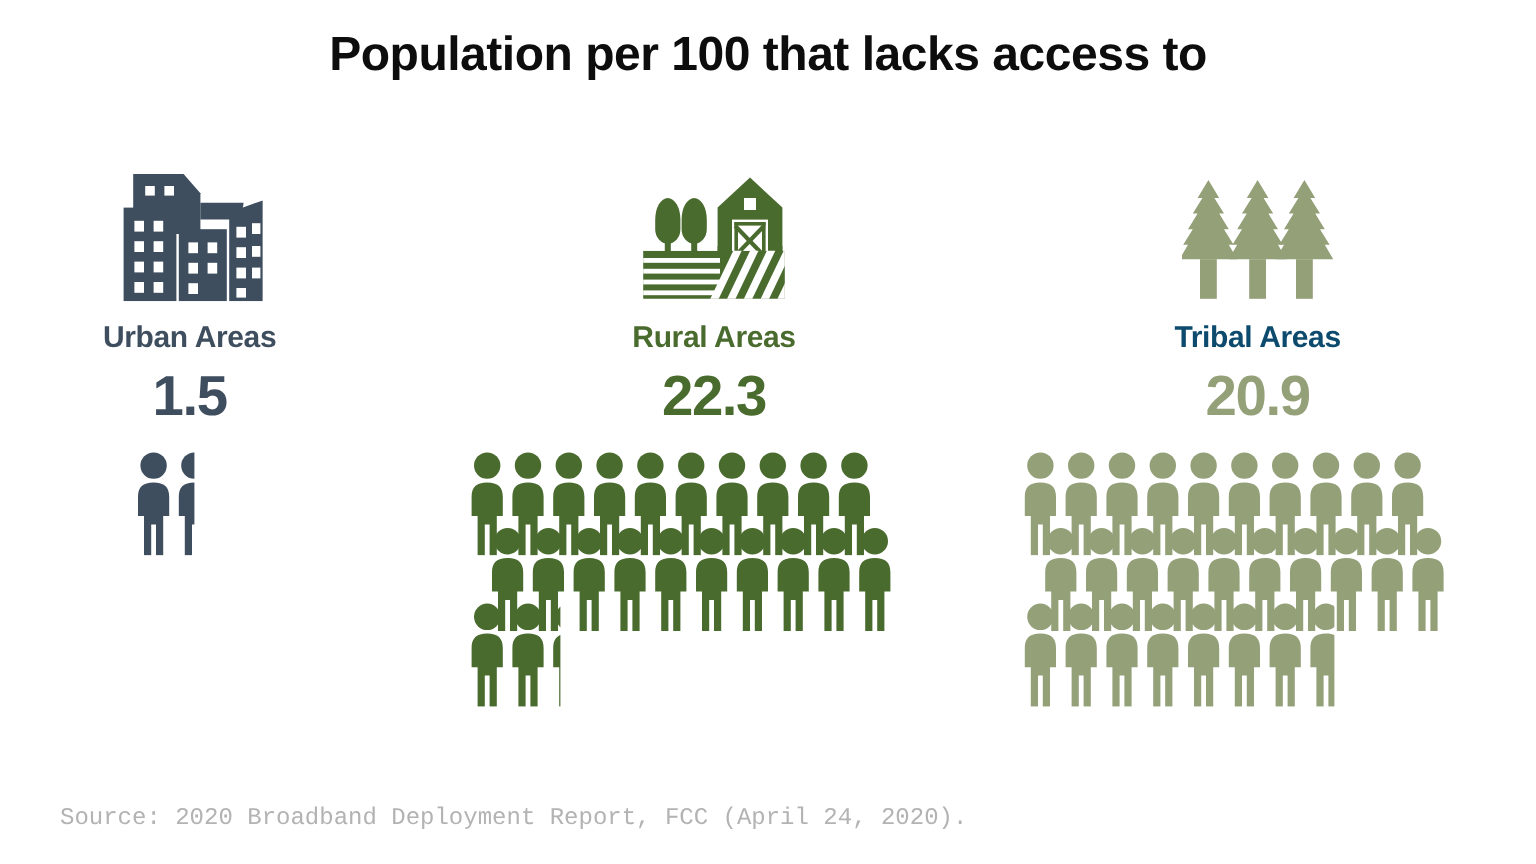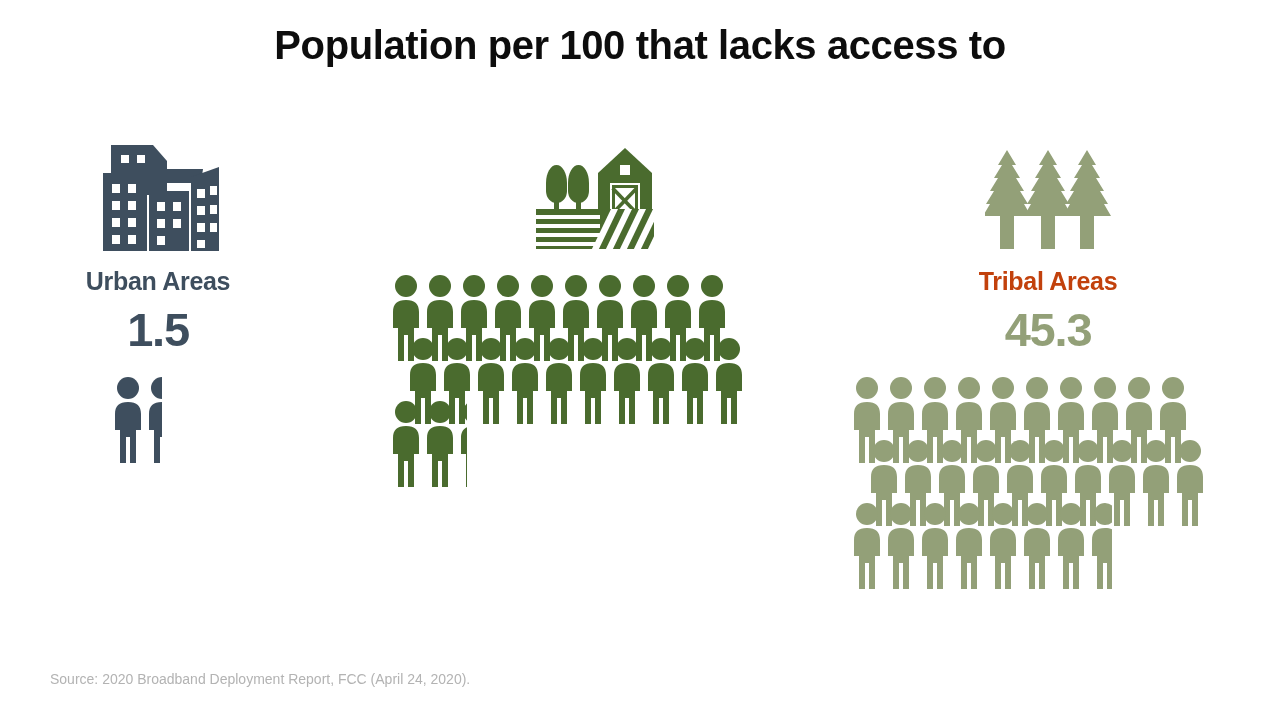--- a/index.html
+++ b/index.html
@@ -111,23 +111,23 @@
 
   #people-tribal .prow-0 { top: 0px;  left: 12px; }
   #people-tribal .prow-1 { top: 63px; left: 29px; }
   #people-tribal .prow-2 { top: 126px;left: 12px; }
 
   
   .source {
     position: absolute;
     left: 50px;
     top: 671px;
-    font-size: 14px;
+    font-size: 20px;
     color: #b3b3b3;
-    font-family: Liberation Sans, sans-serif;
+    font-family: Liberation Mono, monospace;
     white-space: nowrap;
   }
 </style>
 </head>
 <body>
 
 <div id="infographic">
 
   <div class="title">
     <div>Population per 100 that lacks access to</div>
@@ -246,20 +246,22 @@
 
           <g clip-path="url(#fieldRightClip)" fill="#ffffff">
             <path d="M58 110 l22 -46 h7 l-22 46 z"></path>
             <path d="M72 110 l22 -46 h7 l-22 46 z"></path>
             <path d="M86 110 l22 -46 h7 l-22 46 z"></path>
             <path d="M100 110 l22 -46 h7 l-22 46 z"></path>
             <path d="M114 110 l22 -46 h7 l-22 46 z"></path>
           </g>
         </svg>
       </div>
+      <div class="cat-label" style="color:#4a6b2e">Rural Areas</div>
+      <div class="cat-value" style="color:#4a6b2e">22.3</div>
       <div class="people" id="people-rural">
           <div class="prow prow-0"><div class="person"><svg width="34" height="88" viewBox="0 0 34 88">
                 <circle cx="17" cy="13" r="11" fill="#4a6b2e"></circle>
                 <path d="M17 27 c-9 0 -13 4 -13 12 v16 h5 v33 h6 v-26 h4 v26 h6 v-33 h5 v-16 c0 -8 -4 -12 -13 -12 z" fill="#4a6b2e"></path>
               </svg></div><div class="person"><svg width="34" height="88" viewBox="0 0 34 88">
                 <circle cx="17" cy="13" r="11" fill="#4a6b2e"></circle>
                 <path d="M17 27 c-9 0 -13 4 -13 12 v16 h5 v33 h6 v-26 h4 v26 h6 v-33 h5 v-16 c0 -8 -4 -12 -13 -12 z" fill="#4a6b2e"></path>
               </svg></div><div class="person"><svg width="34" height="88" viewBox="0 0 34 88">
                 <circle cx="17" cy="13" r="11" fill="#4a6b2e"></circle>
                 <path d="M17 27 c-9 0 -13 4 -13 12 v16 h5 v33 h6 v-26 h4 v26 h6 v-33 h5 v-16 c0 -8 -4 -12 -13 -12 z" fill="#4a6b2e"></path>
@@ -341,22 +343,22 @@
               <rect x="15" y="70" width="14" height="33"></rect>
               <path d="M22 4 l9 15 h-4 l8 13 h-4 l8 13 h-4 l8 13 h-4 l7 12 h-48 l7 -12 h-4 l8 -13 h-4 l8 -13 h-4 l8 -13 h-4 z"></path>
             </g>
             <g transform="translate(80,0)">
               <rect x="15" y="70" width="14" height="33"></rect>
               <path d="M22 4 l9 15 h-4 l8 13 h-4 l8 13 h-4 l8 13 h-4 l7 12 h-48 l7 -12 h-4 l8 -13 h-4 l8 -13 h-4 l8 -13 h-4 z"></path>
             </g>
           </g>
         </svg>
       </div>
-      <div class="cat-label" style="color:#c2410c">Tribal Areas</div>
-      <div class="cat-value" style="color:#93a078">45.3</div>
+      <div class="cat-label" style="color:#0c4a6e">Tribal Areas</div>
+      <div class="cat-value" style="color:#93a078">20.9</div>
       <div class="people" id="people-tribal">
           <div class="prow prow-0"><div class="person"><svg width="34" height="88" viewBox="0 0 34 88">
                 <circle cx="17" cy="13" r="11" fill="#93a078"></circle>
                 <path d="M17 27 c-9 0 -13 4 -13 12 v16 h5 v33 h6 v-26 h4 v26 h6 v-33 h5 v-16 c0 -8 -4 -12 -13 -12 z" fill="#93a078"></path>
               </svg></div><div class="person"><svg width="34" height="88" viewBox="0 0 34 88">
                 <circle cx="17" cy="13" r="11" fill="#93a078"></circle>
                 <path d="M17 27 c-9 0 -13 4 -13 12 v16 h5 v33 h6 v-26 h4 v26 h6 v-33 h5 v-16 c0 -8 -4 -12 -13 -12 z" fill="#93a078"></path>
               </svg></div><div class="person"><svg width="34" height="88" viewBox="0 0 34 88">
                 <circle cx="17" cy="13" r="11" fill="#93a078"></circle>
                 <path d="M17 27 c-9 0 -13 4 -13 12 v16 h5 v33 h6 v-26 h4 v26 h6 v-33 h5 v-16 c0 -8 -4 -12 -13 -12 z" fill="#93a078"></path>

